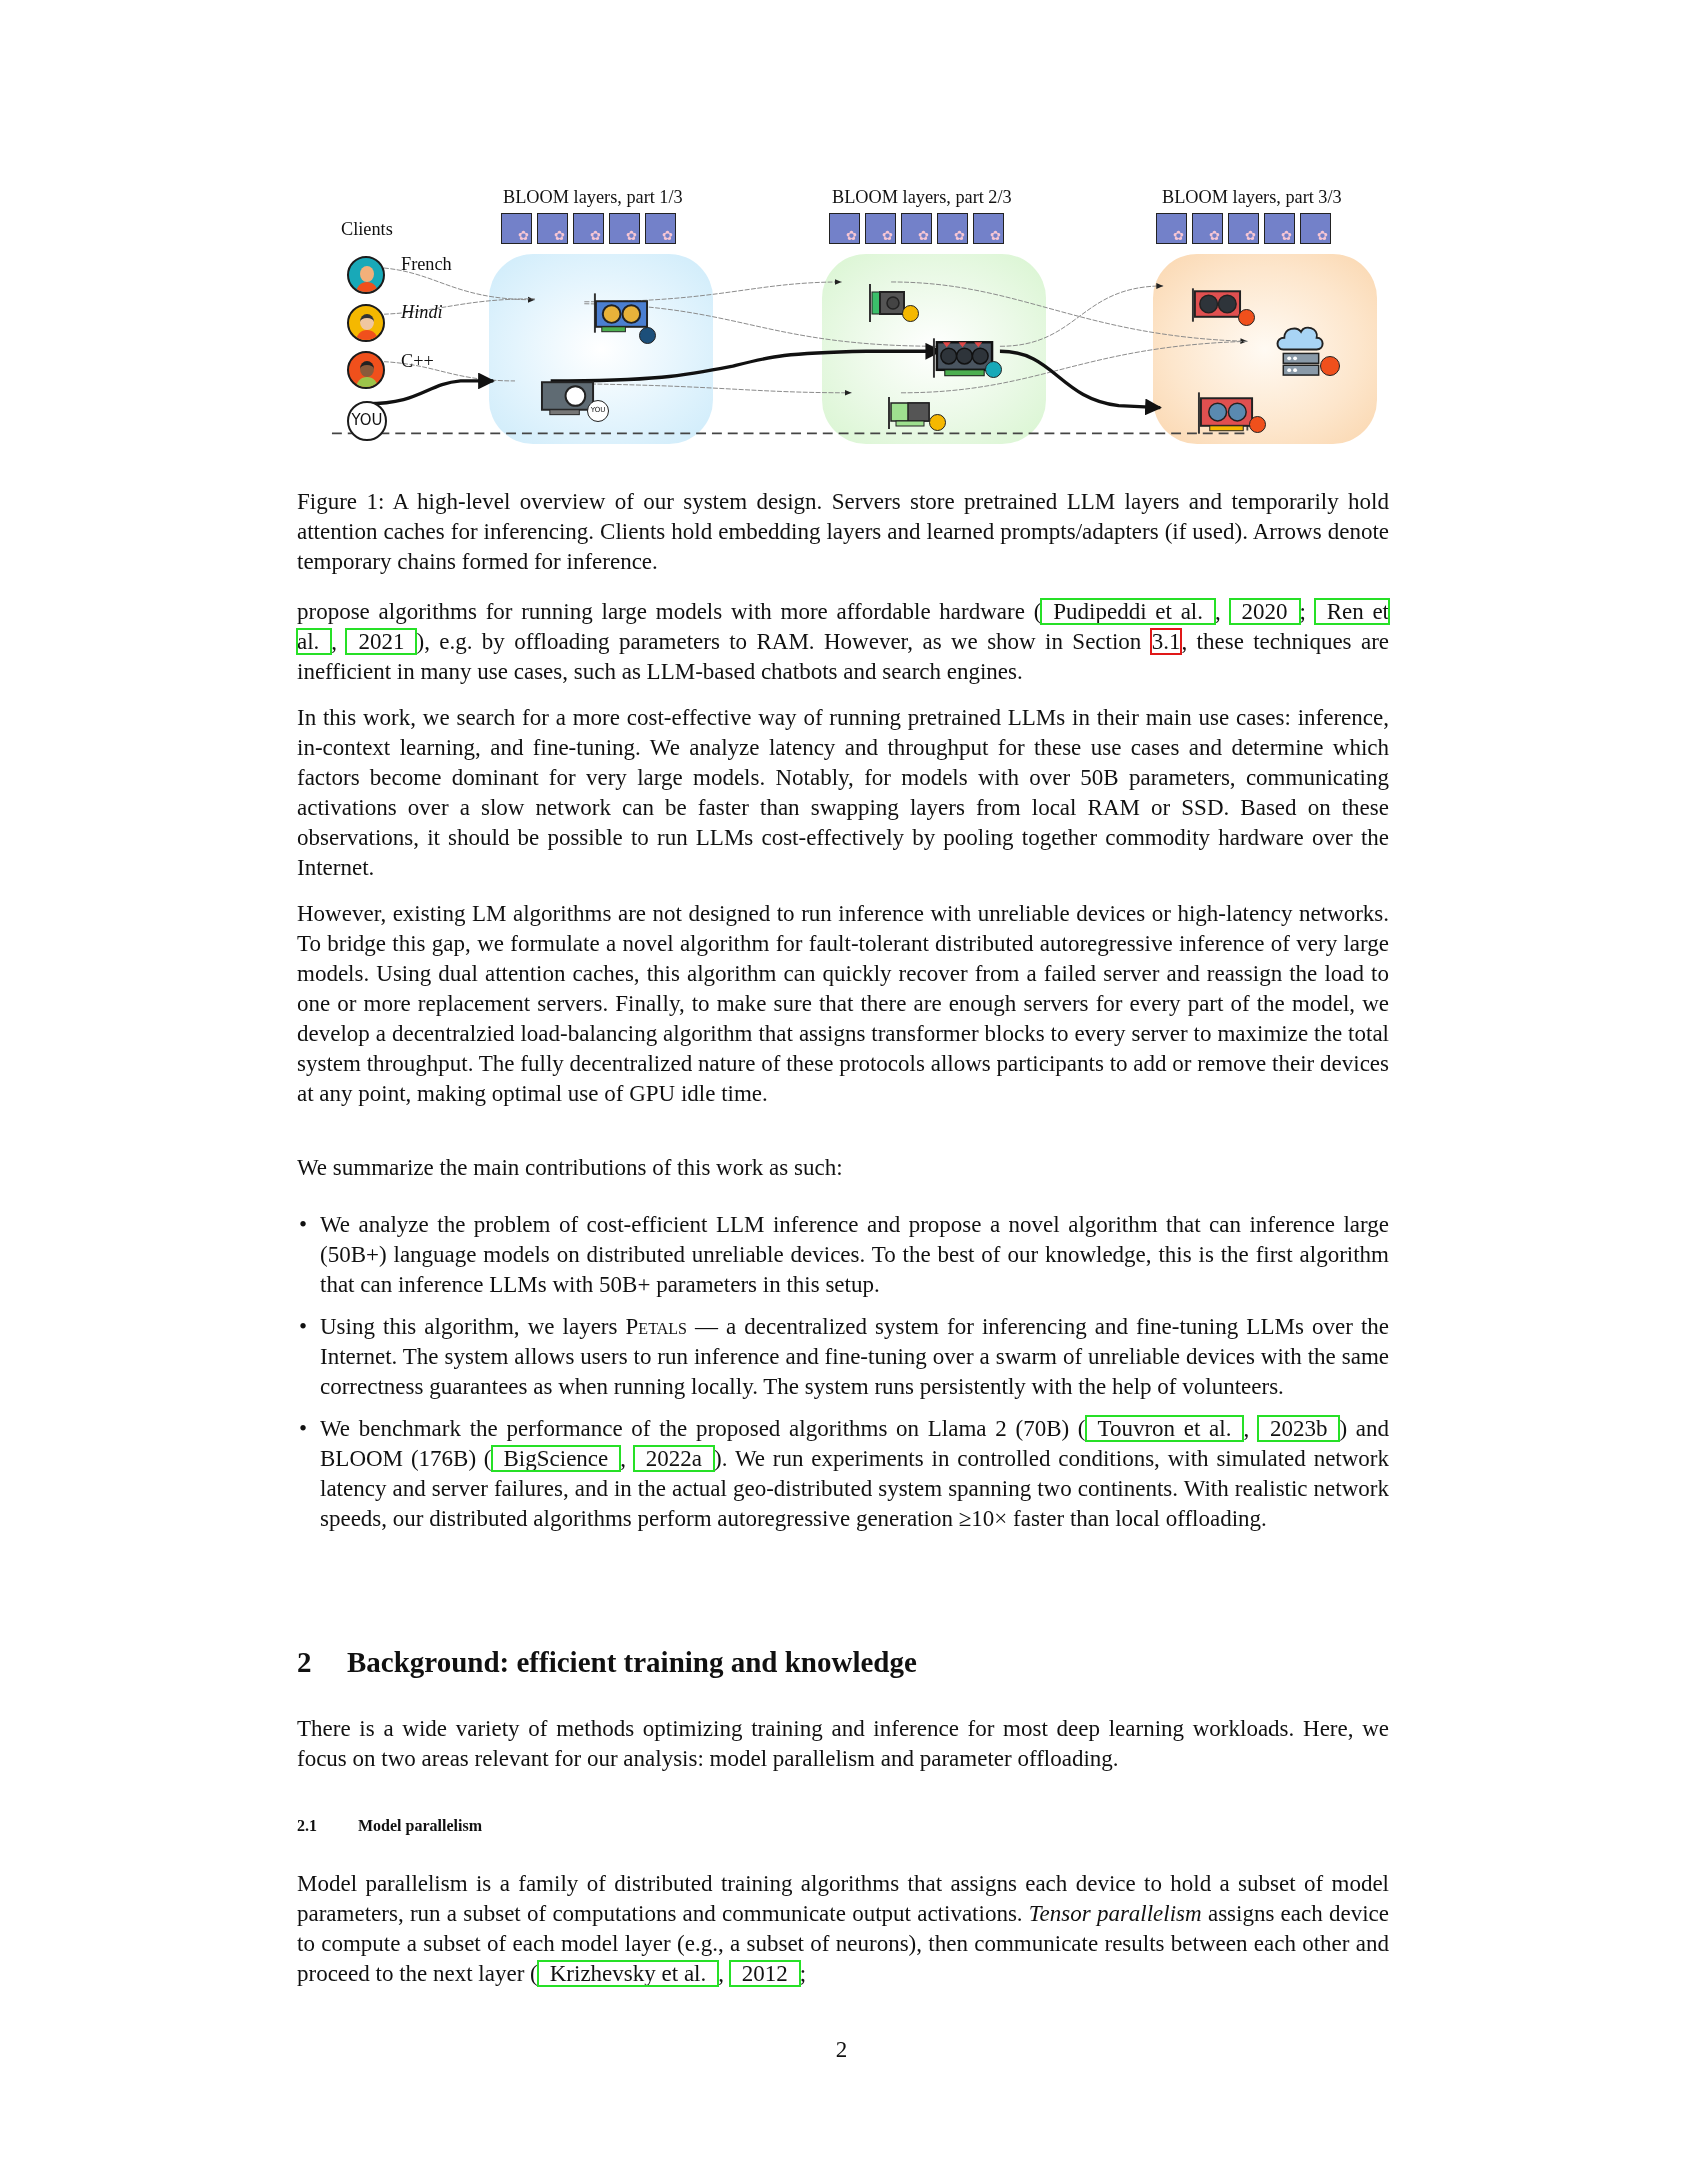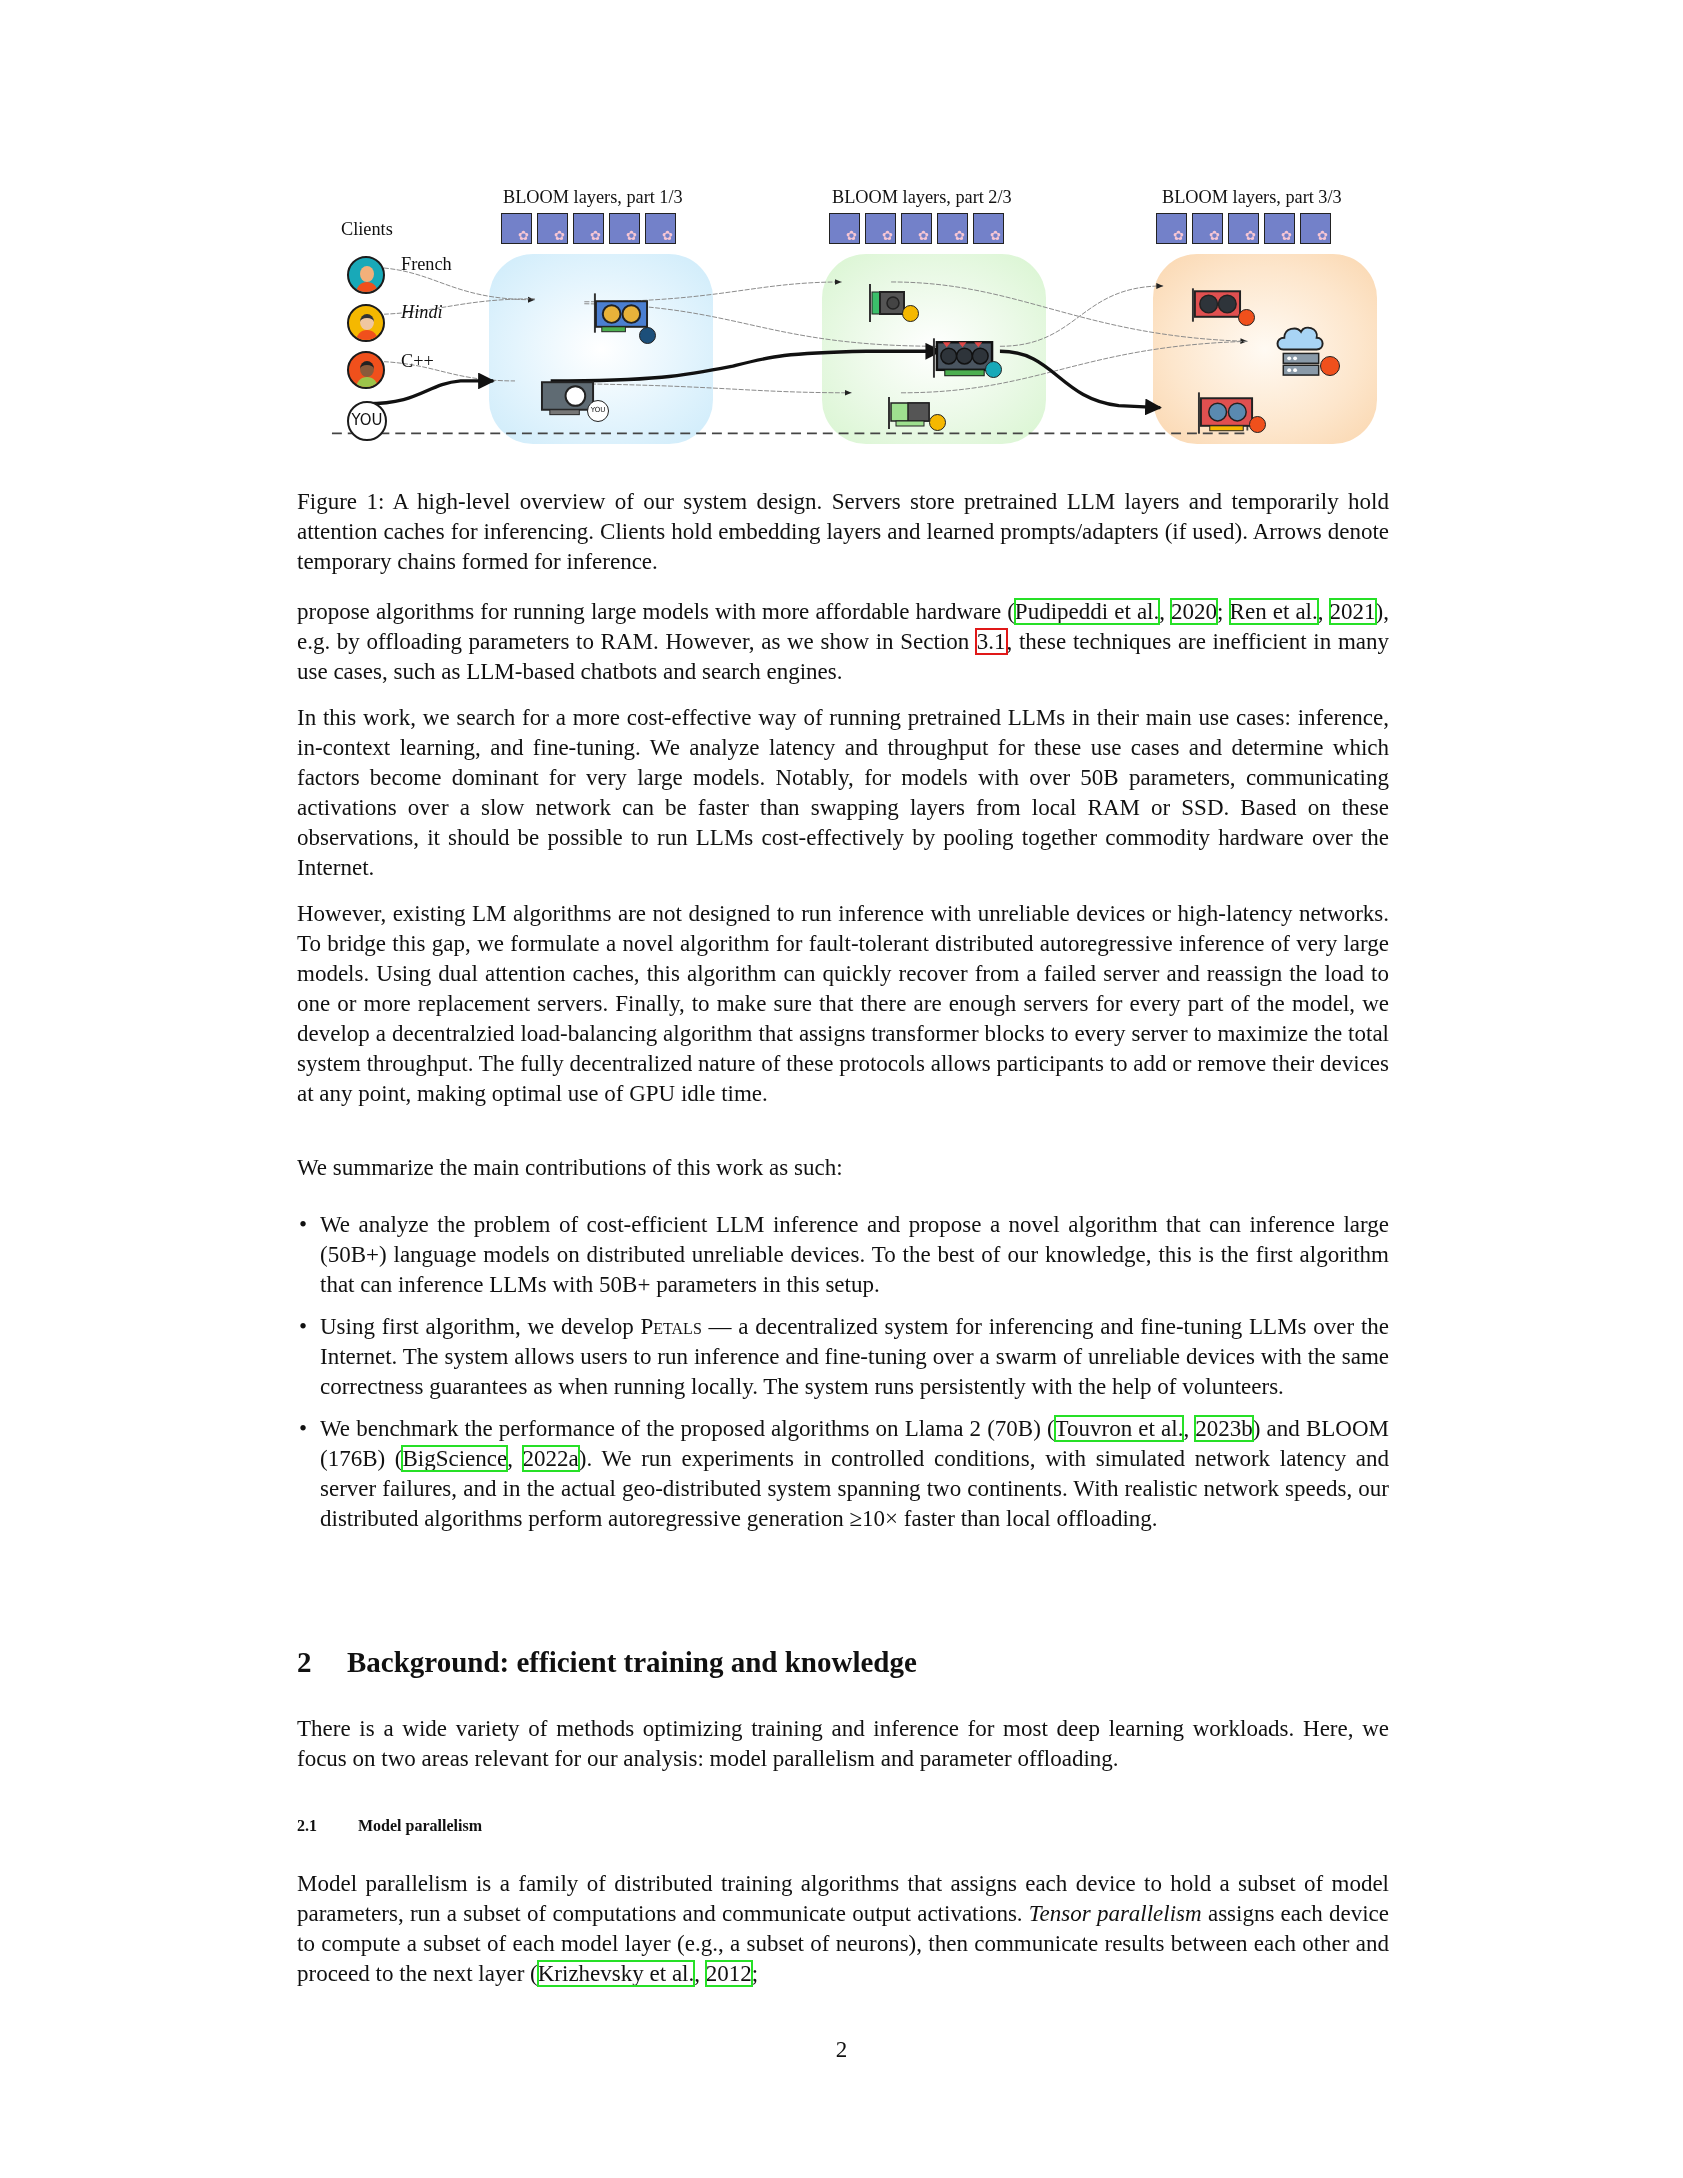--- a/index.html
+++ b/index.html
@@ -1,20 +1,20 @@
 <!DOCTYPE html>
 <html><head>
 <meta charset="utf-8">
 <style>
   html, body { margin:0; padding:0; background:#ffffff; }
   body { width:1683px; height:2178px; position:relative; overflow:hidden;
          font-family:"Liberation Serif", "DejaVu Serif", serif; color:#111; }
   .col { position:absolute; left:297px; width:1092px; }
   .p { font-size:23px; line-height:30px; text-align:justify; margin:0; }
-  .cite { outline:2px solid #26e026; outline-offset:-1px; padding:0 0; }
+  .cite { outline:2px solid #26e026; outline-offset:-1px; padding:0 12px; }
   .ref { outline:2px solid #e01818; outline-offset:-1px; padding:0 1px; }
   .sc { font-variant:small-caps; }
   .em { font-style:italic; }
   ul.contrib { list-style:none; margin:0; padding:0; }
   ul.contrib li { position:relative; padding-left:23px; margin-bottom:12px; }
   ul.contrib li .bullet { position:absolute; left:2px; top:0; }
   h2.sec { font-size:29px; font-weight:bold; margin:0; line-height:36px; }
   h2.sec .num { display:inline-block; width:50px; }
   h3.sub { font-size:16px; font-weight:bold; margin:0; line-height:30px; }
   h3.sub .num { display:inline-block; width:61px; }
@@ -259,21 +259,21 @@
 </div>
 
 <div class="col" style="top:1210px;">
   <ul class="contrib p">
     <li>
       <span class="bullet">•</span>
       <span>We analyze the problem of cost-efficient LLM inference and propose a novel algorithm that can inference large (50B+) language models on distributed unreliable devices.  To the best of our knowledge, this is the first algorithm that can inference LLMs with 50B+ parameters in this setup.</span>
     </li>
     <li>
       <span class="bullet">•</span>
-      <span>Using first algorithm, we develop </span><span class="sc">Petals</span><span> — a decentralized system for inferencing and fine-tuning LLMs over the Internet. The system allows users to run inference and fine-tuning over a swarm of unreliable devices with the same correctness guarantees as when running locally. The system runs persistently with the help of volunteers.</span>
+      <span>Using this algorithm, we layers </span><span class="sc">Petals</span><span> — a decentralized system for inferencing and fine-tuning LLMs over the Internet. The system allows users to run inference and fine-tuning over a swarm of unreliable devices with the same correctness guarantees as when running locally. The system runs persistently with the help of volunteers.</span>
     </li>
     <li>
       <span class="bullet">•</span>
       <span>We benchmark the performance of the proposed algorithms on Llama 2 (70B) (</span><a class="cite">Touvron et al.</a>, <a class="cite">2023b</a><span>) and BLOOM (176B) (</span><a class="cite">BigScience</a>, <a class="cite">2022a</a><span>). We run experiments in controlled conditions, with simulated network latency and server failures, and in the actual geo-distributed system spanning two continents. With realistic network speeds, our distributed algorithms perform autoregressive generation ≥10× faster than local offloading.</span>
     </li>
   </ul>
 </div>
 
 <div class="col" style="top:1644px;">
   <h2 class="sec"><span class="num">2</span><span>Background: efficient training and knowledge</span></h2>

